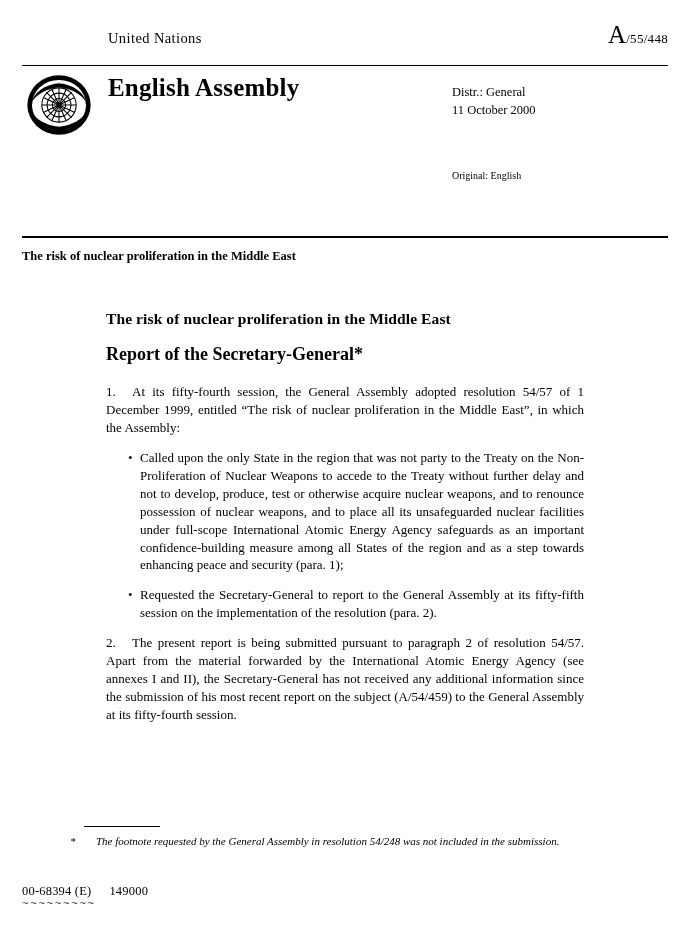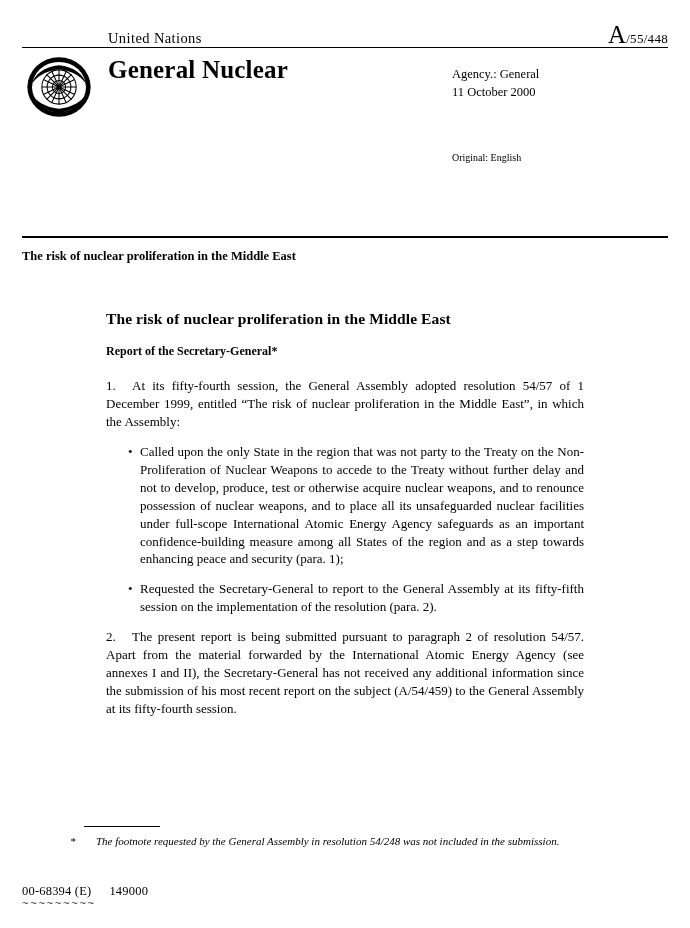--- a/index.html
+++ b/index.html
@@ -27,21 +27,21 @@
     position: absolute;
     left: 22px;
     top: 22px;
     width: 646px;
   }
   .masthead-top {
     display: flex;
     align-items: flex-end;
     justify-content: space-between;
     padding-left: 86px;
-    padding-bottom: 0;
+    padding-bottom: 18px;
     border-bottom: 1px solid #000;
   }
   .org-name {
     font-family: "Liberation Serif", serif;
     font-size: 14.5px;
     letter-spacing: 0.4px;
   }
   .doc-symbol {
     font-family: "Liberation Serif", serif;
     white-space: nowrap;
@@ -121,21 +121,21 @@
     top: 310px;
     width: 478px;
   }
   h1.doc-title {
     font-size: 15.5px;
     font-weight: bold;
     margin: 0 0 16px 0;
     letter-spacing: 0.1px;
   }
   h2.doc-subtitle {
-    font-size: 12px;
+    font-size: 18px;
     font-weight: bold;
     margin: 0 0 18px 0;
   }
   p.para {
     font-size: 13px;
     line-height: 1.38;
     margin: 0 0 12px 0;
     text-align: justify;
     text-justify: inter-word;
   }
@@ -247,24 +247,24 @@
           <line x1="61" y1="23" x2="39" y2="71"></line>
         </g>
         <g fill="#000">
           <path d="M50 14 C 28 16, 12 28, 8 44 C 14 32, 30 22, 50 20 C 70 22, 86 32, 92 44 C 88 28, 72 16, 50 14 Z"></path>
           <path d="M50 80 C 30 78, 14 68, 8 56 C 12 72, 28 84, 50 86 C 72 84, 88 72, 92 56 C 86 68, 70 78, 50 80 Z"></path>
           <path d="M6 42 C 2 48, 2 50, 6 56 L 10 54 C 7 50, 7 48, 10 44 Z"></path>
           <path d="M94 42 C 98 48, 98 50, 94 56 L 90 54 C 93 50, 93 48, 90 44 Z"></path>
         </g>
       </svg>
 
-      <div class="assembly-title">General Nuclear</div>
+      <div class="assembly-title">English Assembly</div>
 
       <div class="distr-block">
-        <div>Agency.: General</div>
+        <div>Distr.: General</div>
         <div>11 October 2000</div>
       </div>
       <div class="distr-original">Original: English</div>
     </div>
   </div>
 
   <div class="rule-thick"></div>
 
   <div class="session-block">
     <div>The risk of nuclear proliferation in the Middle East</div>

